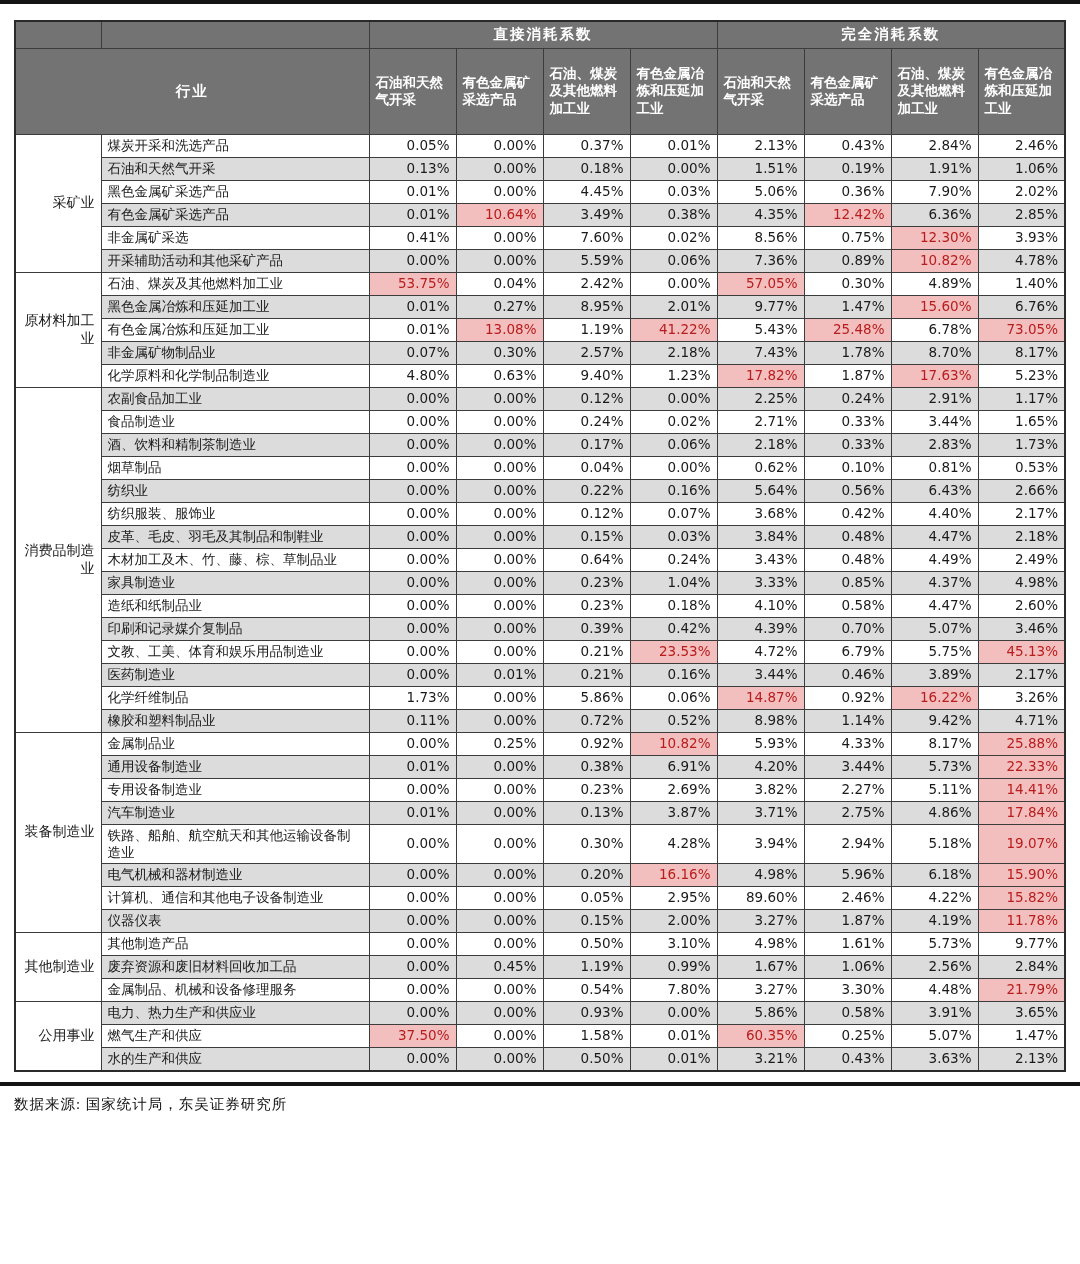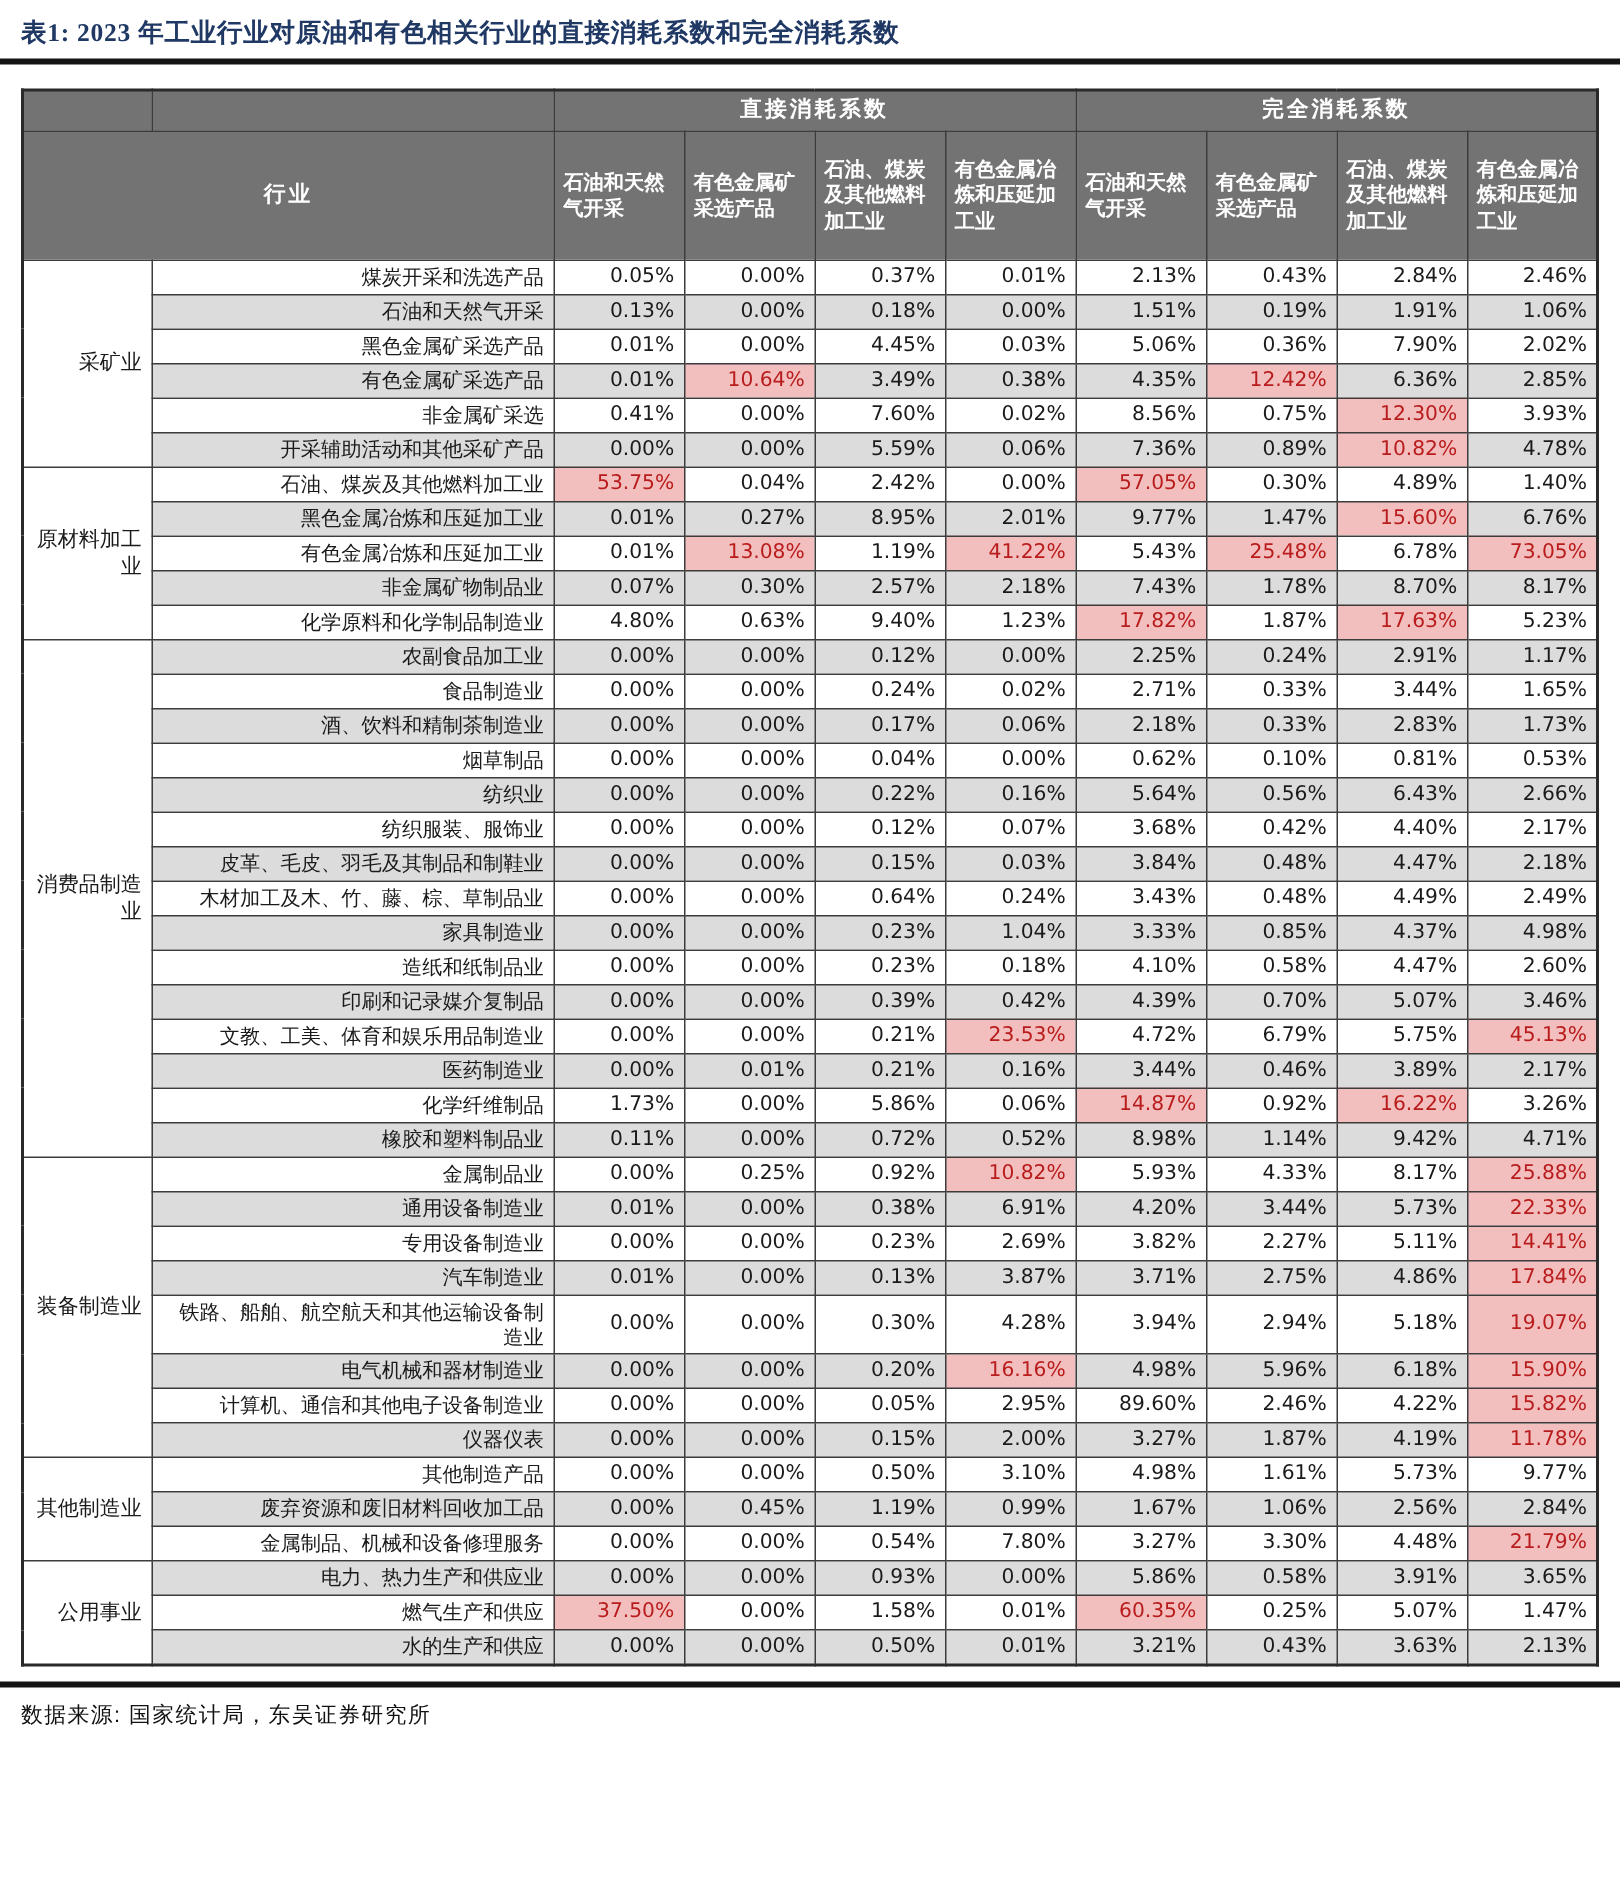--- a/index.html
+++ b/index.html
@@ -40,44 +40,44 @@
     background:#737373;
     color:#ffffff;
     font-weight:bold;
   }
   th.group-head { height:27px; font-size:14.5px; text-align:center; letter-spacing:2px; }
   th.corner { height:27px; }
   th.industry-head { font-size:14.5px; letter-spacing:2px; }
   th.sub-head { height:86px; text-align:left; font-size:13.5px; font-weight:bold; padding:4px 5px; }
 
   tbody td { height:23px; }
-  .label-cell { text-align:right; background:#ffffff; }
+  .label-cell { text-align:left; background:#ffffff; }
   .num-cell  { text-align:right; background:#ffffff; font-family:"DejaVu Sans",sans-serif; }
   tr.stripe .label-cell, tr.stripe .num-cell { background:#DCDCDC; }
   .section-cell {
     background:#ffffff !important;
     text-align:right; vertical-align:middle;
     font-size:14px; padding:2px 8px;
   }
   .num-cell.hl { background:#F2BEBE !important; color:#b91c1c; }
 
   
   .bottom-rule { height:4px; background:#141414; width:1080px; margin-top:10px; }
   .source-note {
     padding:9px 4px 0 14px;
     font-size:14.5px; color:#111111;
     letter-spacing:1px;
+    font-family:Liberation Serif, serif;
   }
 </style>
 </head>
 <body>
 
 <div class="page">
 
-  <div class="title">表1: 2023 年工业行业对原油和有色相关行业的直接消耗系数和完全消耗系数</div>
   <div class="title-rule"></div>
 
   <table class="coef">
     <colgroup>
       <col style="width:86px">
         <col style="width:268px">
       <col style="width:87px">
         <col style="width:87px">
         <col style="width:87px">
         <col style="width:87px">

